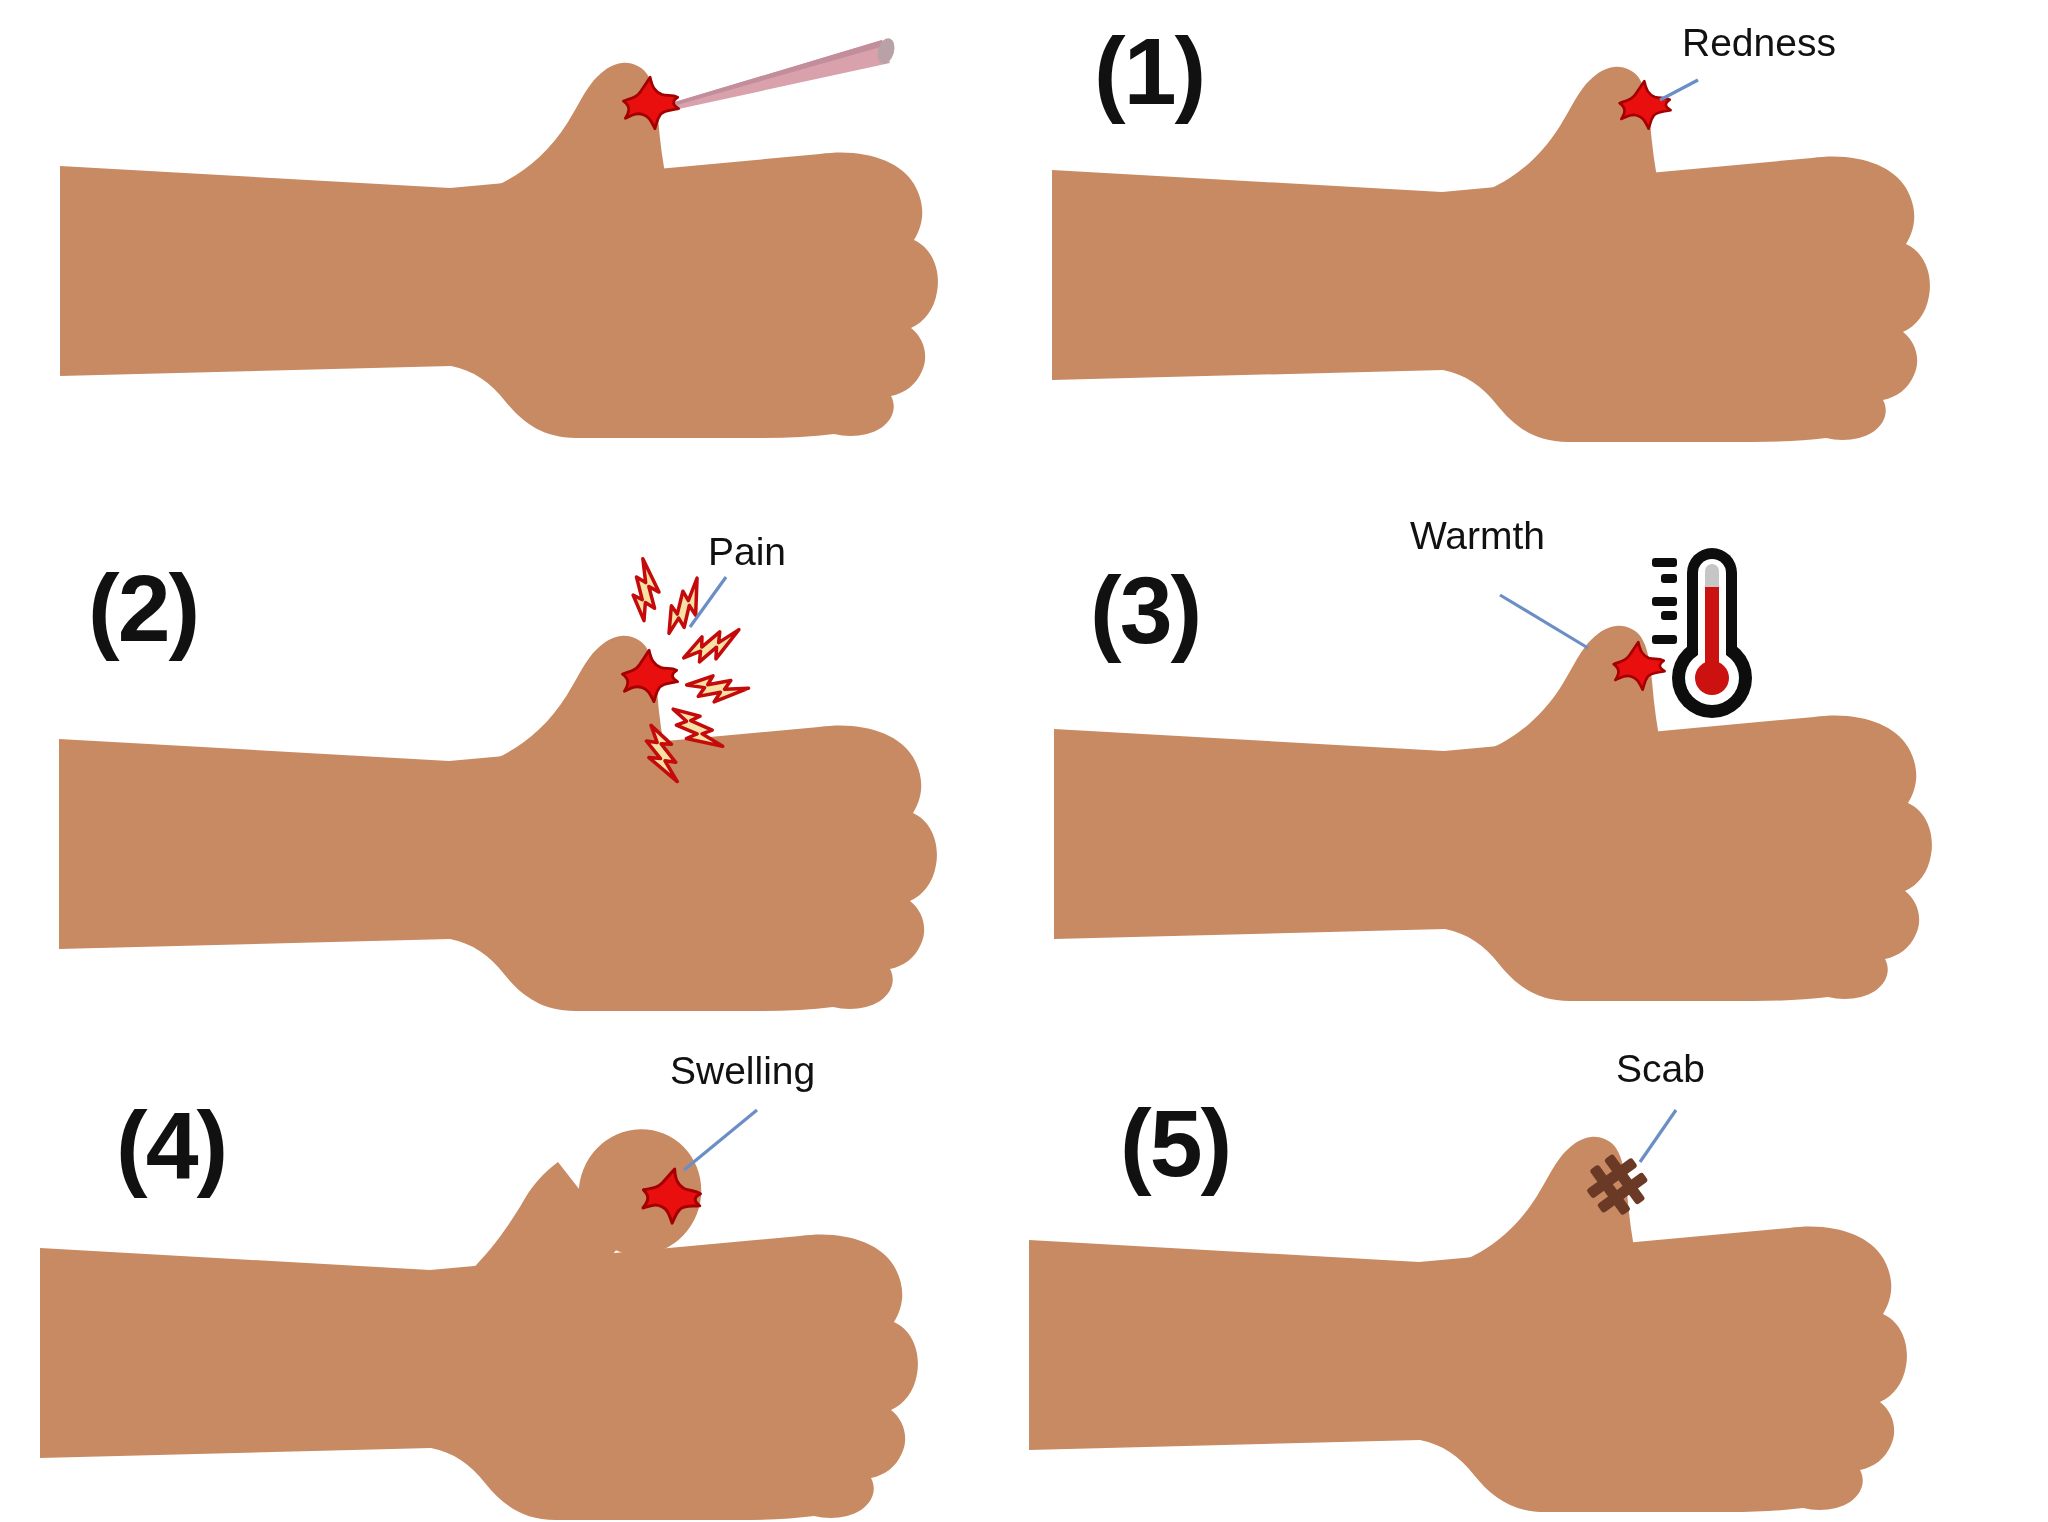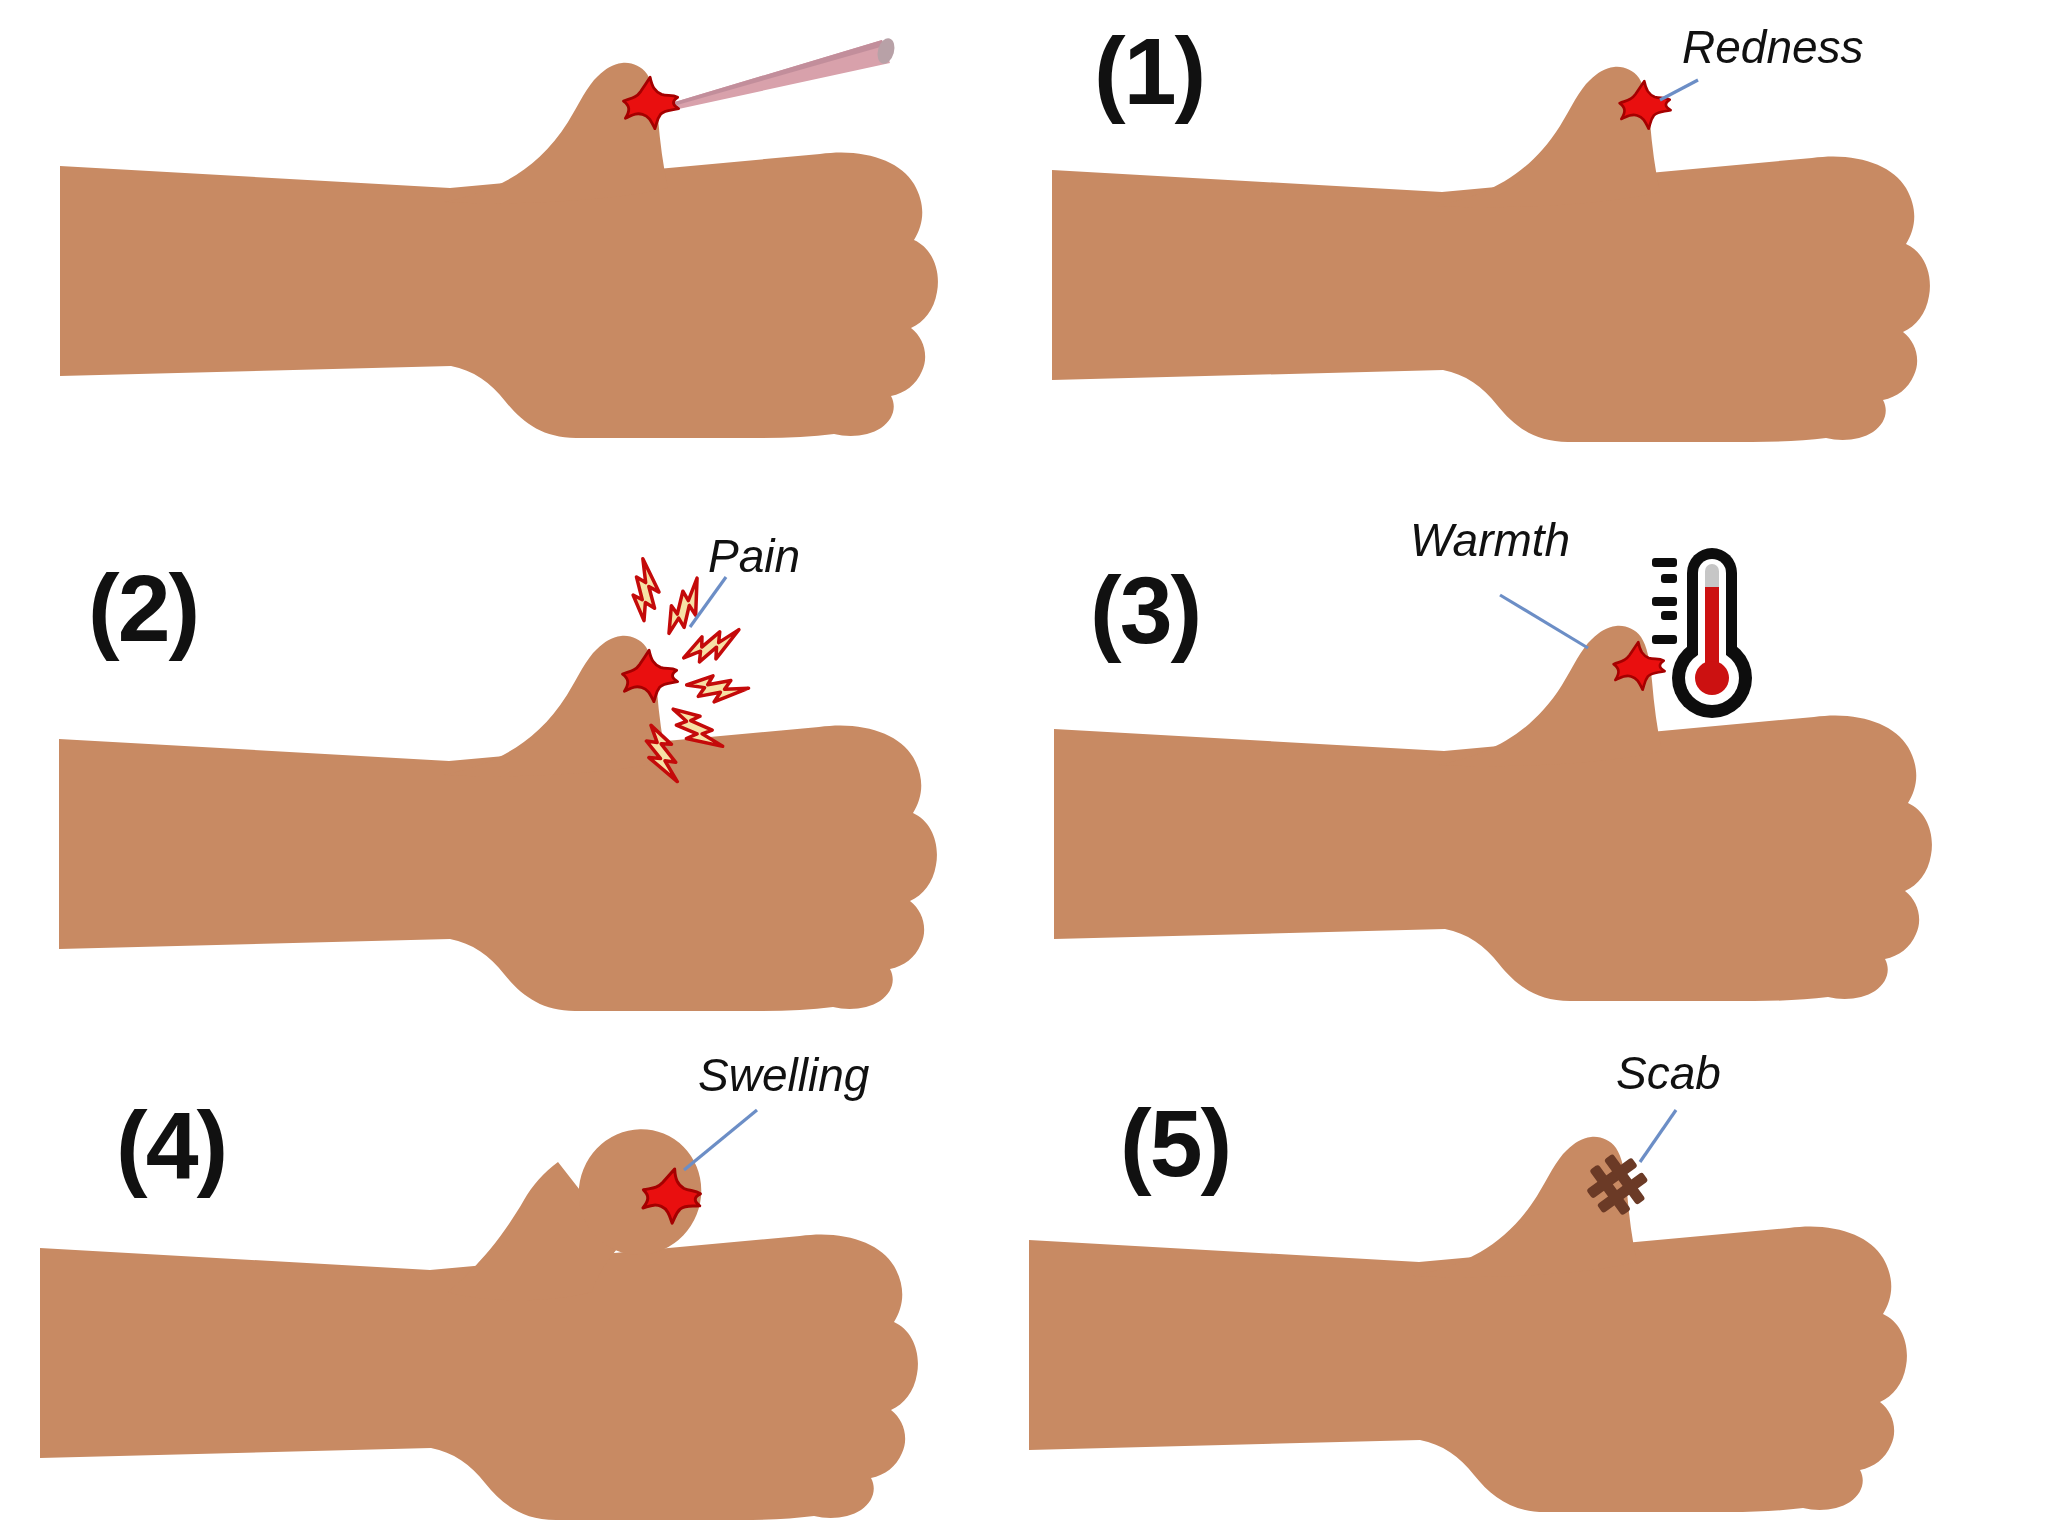--- a/index.html
+++ b/index.html
@@ -26,31 +26,31 @@
   .scab-bar{fill:var(--c-scab,#6B3A26);}
   .th-black{fill:var(--c-thermo_black,#0D0D0D);}
   .th-white{fill:#ffffff;}
   .th-gray{fill:var(--c-thermo_gray,#C6C6C6);}
   .th-red{fill:var(--c-thermo_red,#CC1111);}
   .num{
     position:absolute;font-size:95px;font-weight:800;line-height:1;
     color:var(--c-text,#111111);letter-spacing:-2px;white-space:nowrap;
   }
   .ann{
-    position:absolute;font-size:46px;font-style:italic;font-weight:500;line-height:1.1;
+    position:absolute;font-size:39px;font-weight:500;line-height:1.1;
     color:var(--c-text,#111111);white-space:nowrap;
   }
   .injury-label{
     position:absolute;font-size:76px;font-weight:700;line-height:1;
     color:var(--c-text,#111111);white-space:nowrap;
   }
   .p1 .num{left:70px;top:24px}   .p1 .ann{left:658px;top:22px}
   .p2 .num{left:88px;top:54px}   .p2 .ann{left:708px;top:24px}
   .p3 .num{left:66px;top:56px}   .p3 .ann{left:386px;top:8px}
-  .p4 .num{left:116px;top:84px}  .p4 .ann{left:698px;top:36px}
+  .p4 .num{left:116px;top:84px}  .p4 .ann{left:670px;top:36px}
   .p5 .num{left:96px;top:82px}   .p5 .ann{left:592px;top:34px}
   .p0 .injury-label{left:528px;top:258px}
 </style>
 </head>
 <body>
 
 <svg width="0" height="0" style="position:absolute" aria-hidden="true">
   <defs>
     <path id="palm" class="skin" d="
       M 40 176 L 430 198 L 800 164

